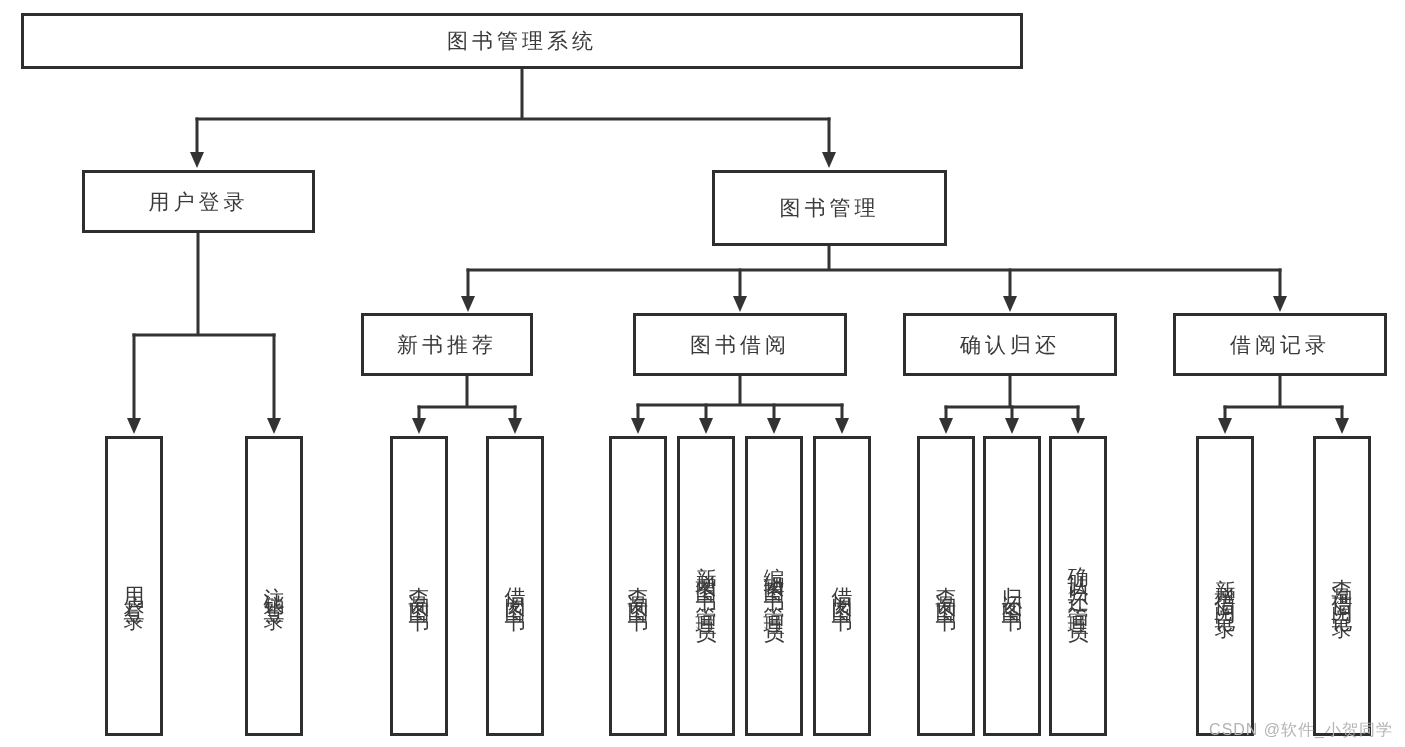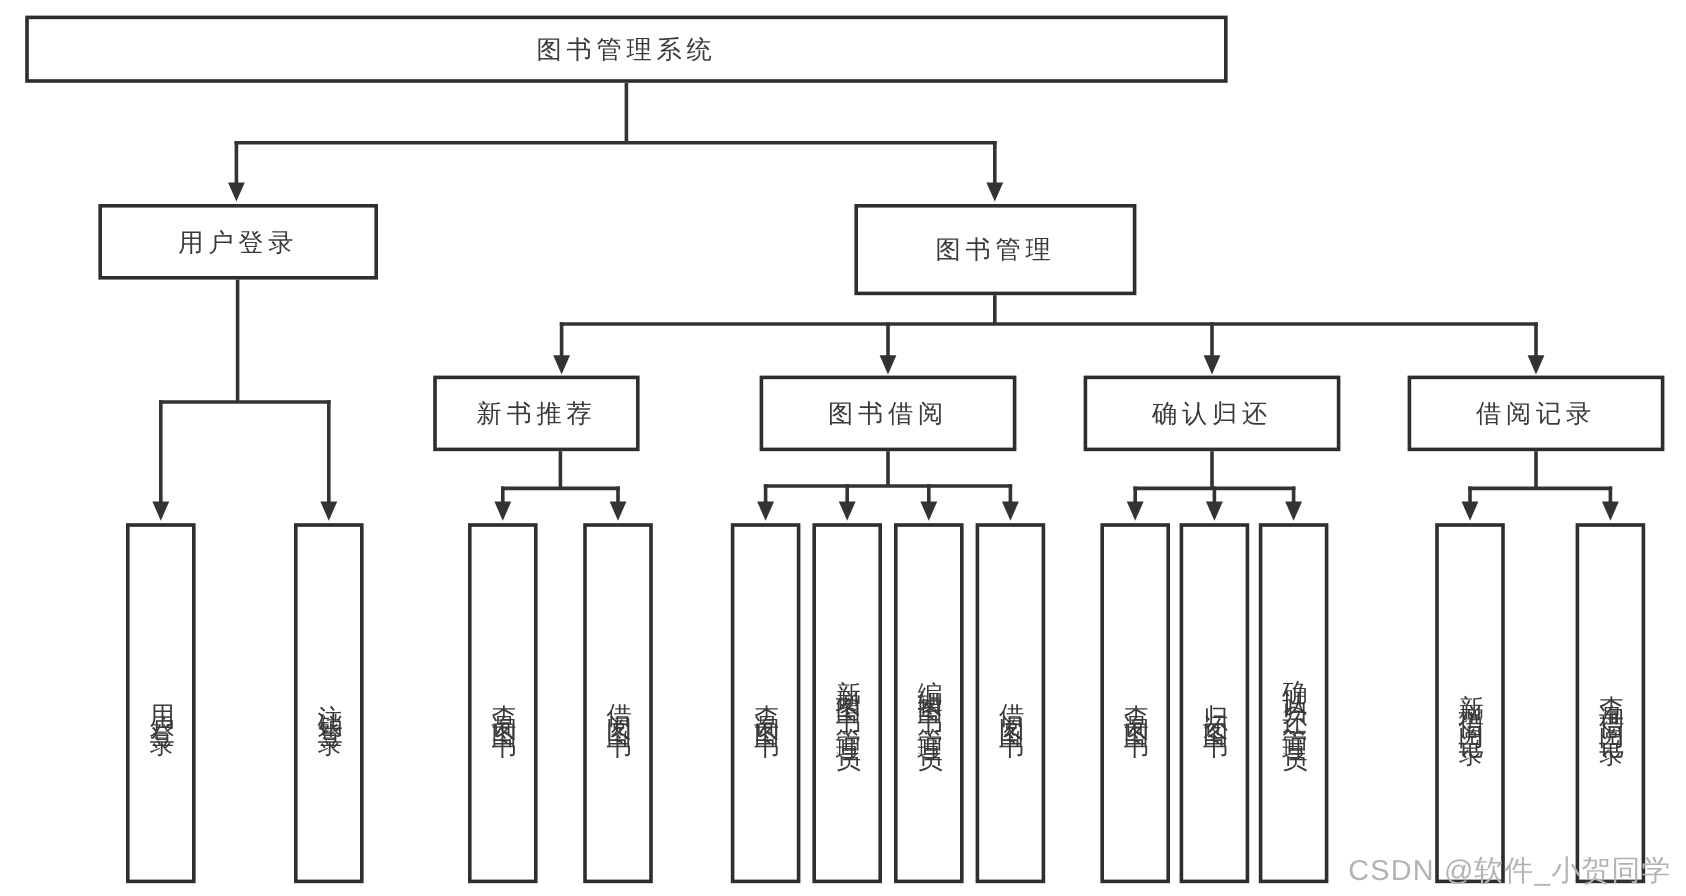--- a/index.html
+++ b/index.html
@@ -42,21 +42,21 @@
   .l-g1c1     {left:677px;}
   .l-g1c2     {left:745px;}
   .l-g1c3     {left:813px;}
   .l-g2c0     {left:917px;}
   .l-g2c1     {left:983px;}
   .l-g2c2     {left:1049px;}
   .l-g3c0     {left:1196px;}
   .l-g3c1     {left:1313px;}
   .watermark{
     position:absolute;right:12px;bottom:6px;
-    font-size:24px;letter-spacing:1px;
+    font-size:16px;letter-spacing:1px;
     color:#b3b3b3;
   }
 </style>
 </head>
 <body>
 
 <div class="canvas">
 
   <svg class="connectors" viewBox="0 0 1405 747" xmlns="http://www.w3.org/2000/svg">
     <g stroke="#333333" stroke-width="3" fill="none" stroke-linecap="square">

